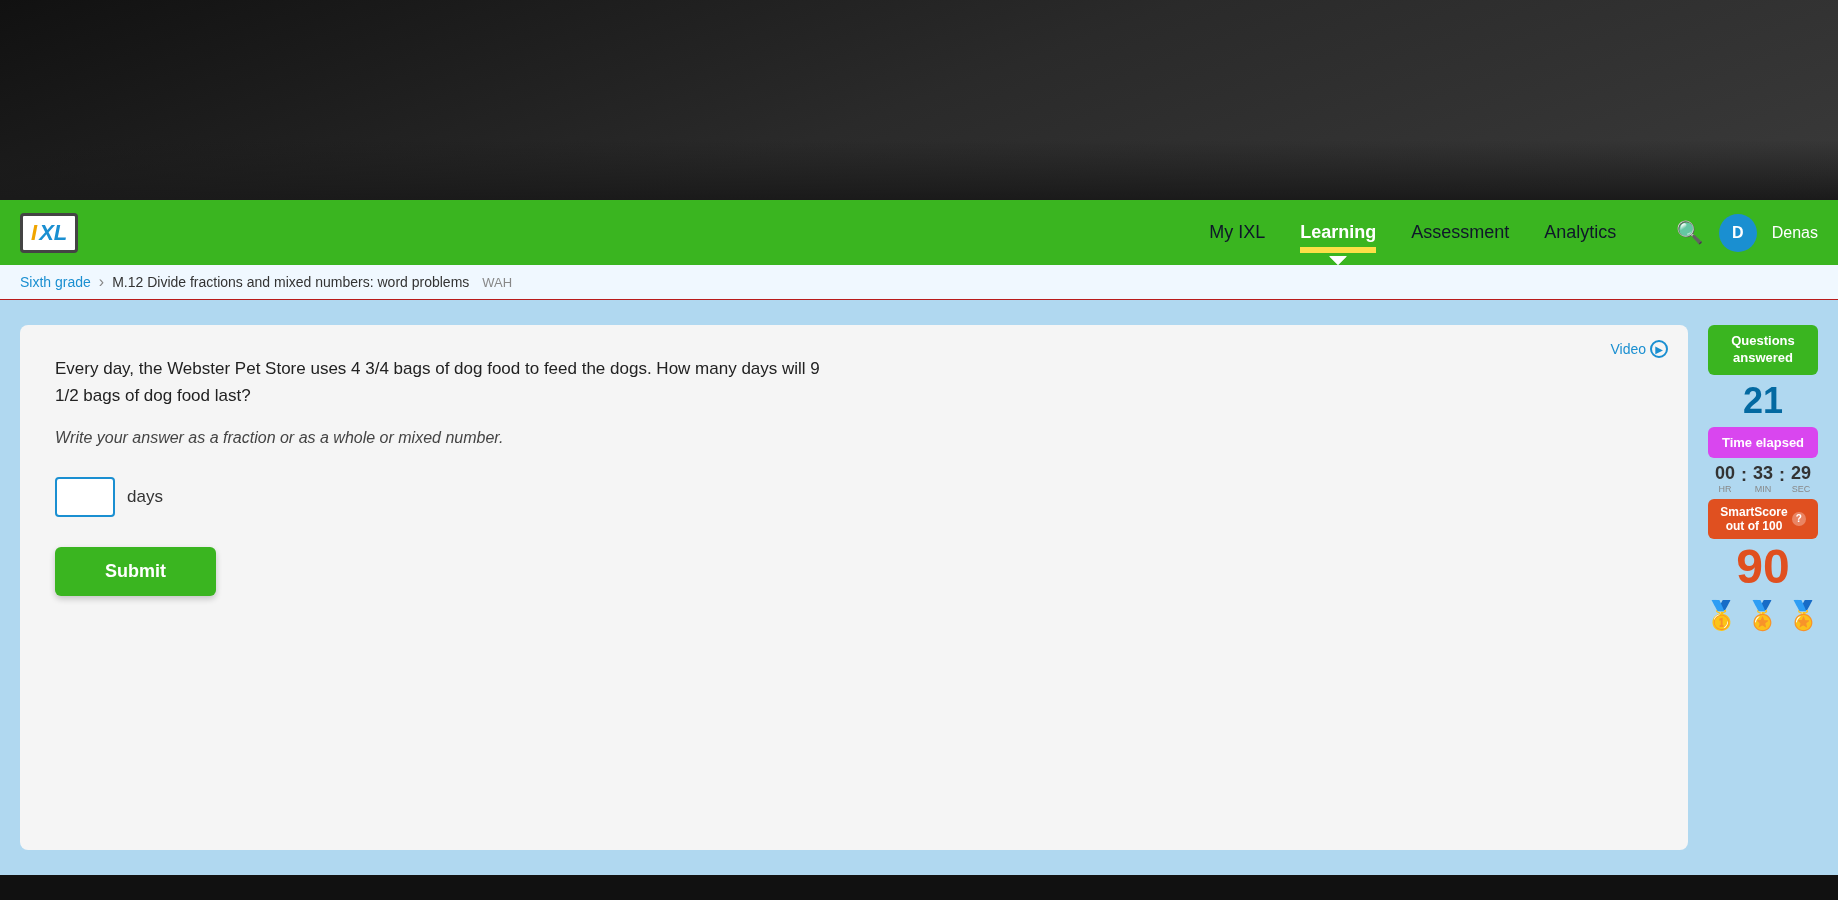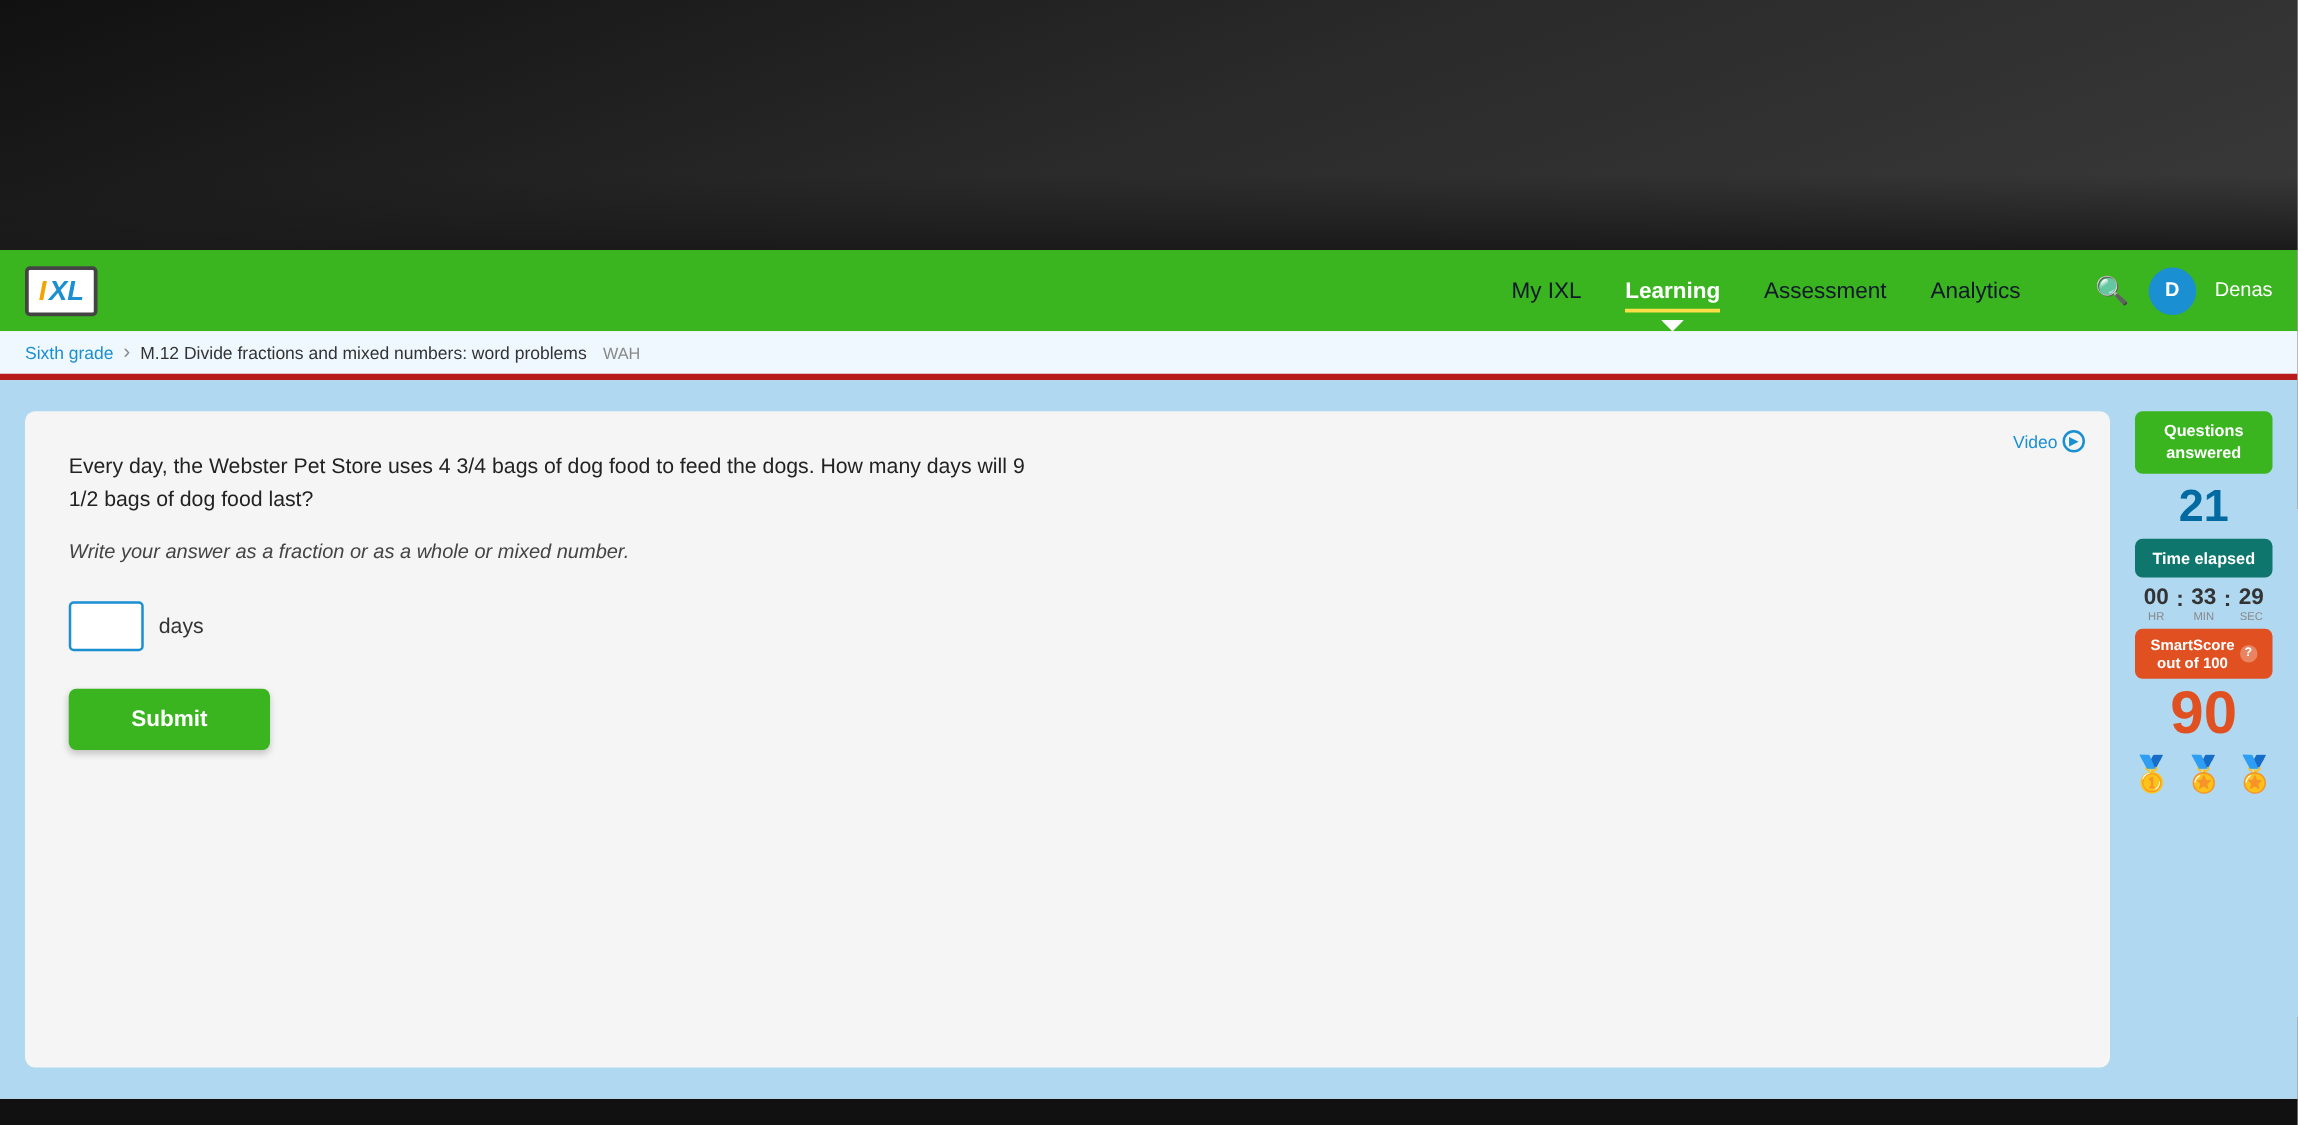--- a/index.html
+++ b/index.html
@@ -62,21 +62,21 @@
       color: #0f172a;
       font-size: 18px;
       font-weight: 400;
       text-decoration: none;
       cursor: pointer;
       padding: 5px 0;
     }
     .nav-link.active {
       color: #fff;
       font-weight: 700;
-      border-bottom: 3px solid #fde047;
+      border-bottom: 6px solid #fde047;
     }
 
     .nav-right {
       display: flex;
       align-items: center;
       gap: 15px;
       margin-left: 30px;
     }
 
     .search-icon-btn {
@@ -103,21 +103,21 @@
 
     .user-name {
       color: #fff;
       font-size: 16px;
       cursor: pointer;
     }
 
     
     .breadcrumb-bar {
       background: #f0f8ff;
-      border-bottom: 5px solid #b91c1c;
+      border-bottom: 1px solid #b91c1c;
       padding: 8px 20px;
       display: flex;
       align-items: center;
       gap: 8px;
       font-size: 14px;
       color: #555;
     }
     .breadcrumb-link {
       color: #1a8fd1;
       cursor: pointer;
@@ -248,21 +248,21 @@
 
     .questions-count {
       font-size: 36px;
       font-weight: bold;
       color: #0369a1;
       text-align: center;
       padding: 5px 0;
     }
 
     .time-elapsed-box {
-      background: #0f766e;
+      background: #d946ef;
       color: #fff;
       border-radius: 6px;
       padding: 8px 10px;
       text-align: center;
       font-size: 13px;
       font-weight: bold;
     }
 
     .timer-display {
       display: flex;

